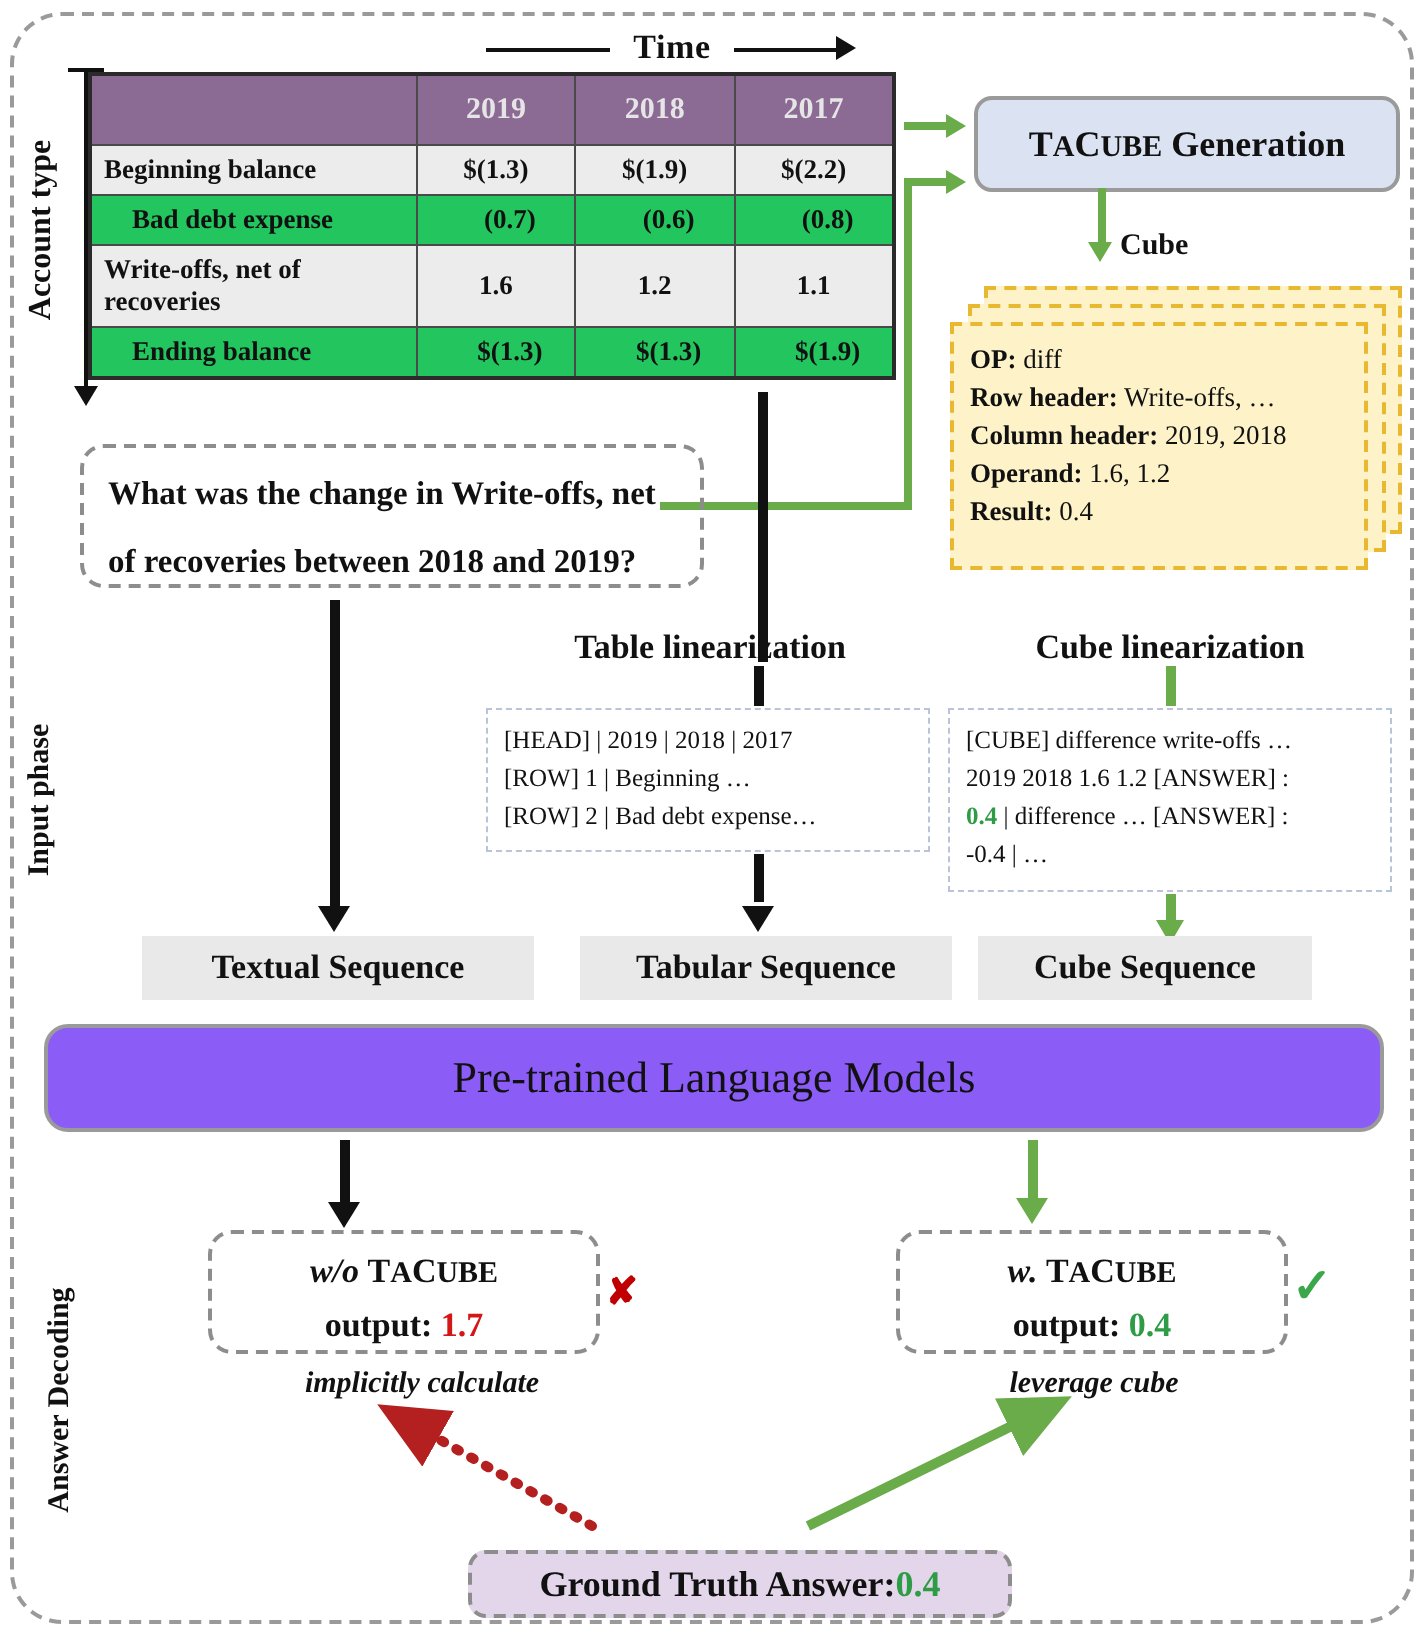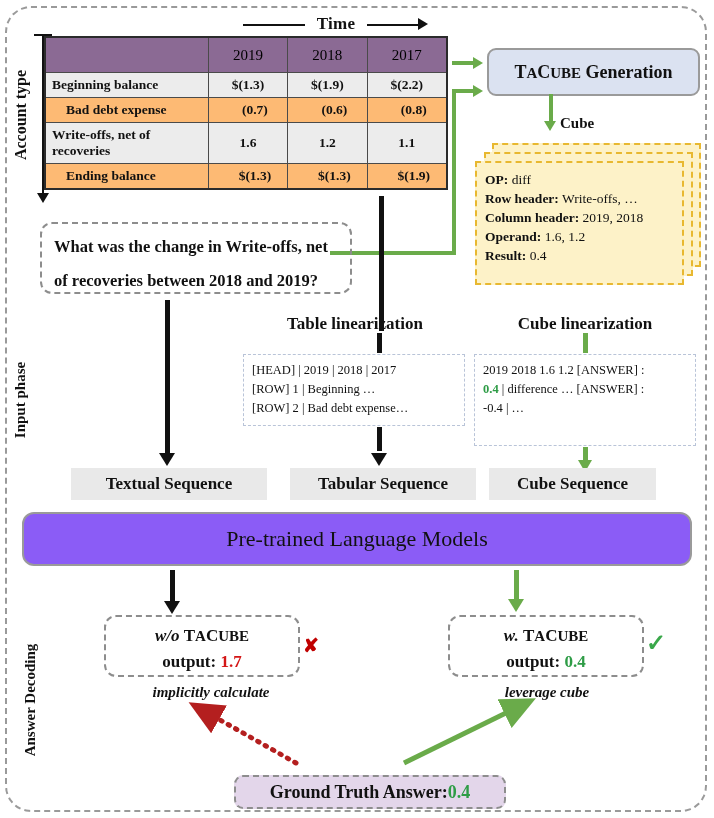--- a/index.html
+++ b/index.html
@@ -32,27 +32,27 @@
   #acct-line{left:34px;top:34px;width:18px;height:2px;background:#111;}
   #acct-vline{left:42px;top:36px;width:2px;height:160px;background:#111;}
   #acct-arrow{left:37px;top:193px;width:0;height:0;
     border-left:6px solid transparent;border-right:6px solid transparent;
     border-top:10px solid #111;}
 
   
   #fin-table{left:44px;top:36px;width:404px;border-collapse:collapse;
     border:2px solid #2b2b2b;font-size:13.5px;}
   #fin-table th,#fin-table td{border:1px solid #4a4a4a;padding:4px 6px;}
-  #fin-table thead th{background:#8b6a94;color:#000000;font-weight:normal;
+  #fin-table thead th{background:#8b6a94;color:#e5e5e5;font-weight:bold;
     text-align:center;height:26px;font-size:15px;}
   #fin-table thead th.blank{background:#8b6a94;}
   #fin-table td.rowhead{font-weight:bold;text-align:left;width:198px;}
   #fin-table td.num{text-align:center;font-weight:bold;width:66px;}
   #fin-table tr.odd td{background:#ececec;}
-  #fin-table tr.even td{background:#fdba74;padding-left:20px;}
+  #fin-table tr.even td{background:#22c55e;padding-left:20px;}
 
   
   #tacube-gen{left:487px;top:48px;width:209px;height:44px;
     background:#dbe2f1;border:2px solid #9a9a9a;border-radius:9px;
     font-weight:bold;font-size:18px;}
   .sc{font-size:15px;}
 
   
   .garr{background:#6aab4a;position:absolute;}
   .garrow-head-r{position:absolute;width:0;height:0;
@@ -272,20 +272,21 @@
   <div class="abs" id="cl-c1"></div>
   <div class="abs" id="cl-c2"></div>
 
   <div class="lin-box" id="table-lin-box">
     <div>[HEAD] | 2019 | 2018 | 2017</div>
     <div>[ROW] 1 | Beginning …</div>
     <div>[ROW] 2 | Bad debt expense…</div>
   </div>
 
   <div class="lin-box" id="cube-lin-box">
+    <div>[CUBE] difference write-offs …</div>
     <div>2019  2018 1.6 1.2 [ANSWER] :</div>
     <div><span class="green-num">0.4</span><span> | difference … [ANSWER] :</span></div>
     <div>-0.4 | …</div>
   </div>
 
   <div class="abs" id="q-arrow-line"></div>
   <div class="abs" id="q-arrow-head"></div>
   <div class="abs" id="t-arrow-head"></div>
   <div class="abs" id="c-arrow-head"></div>
 

